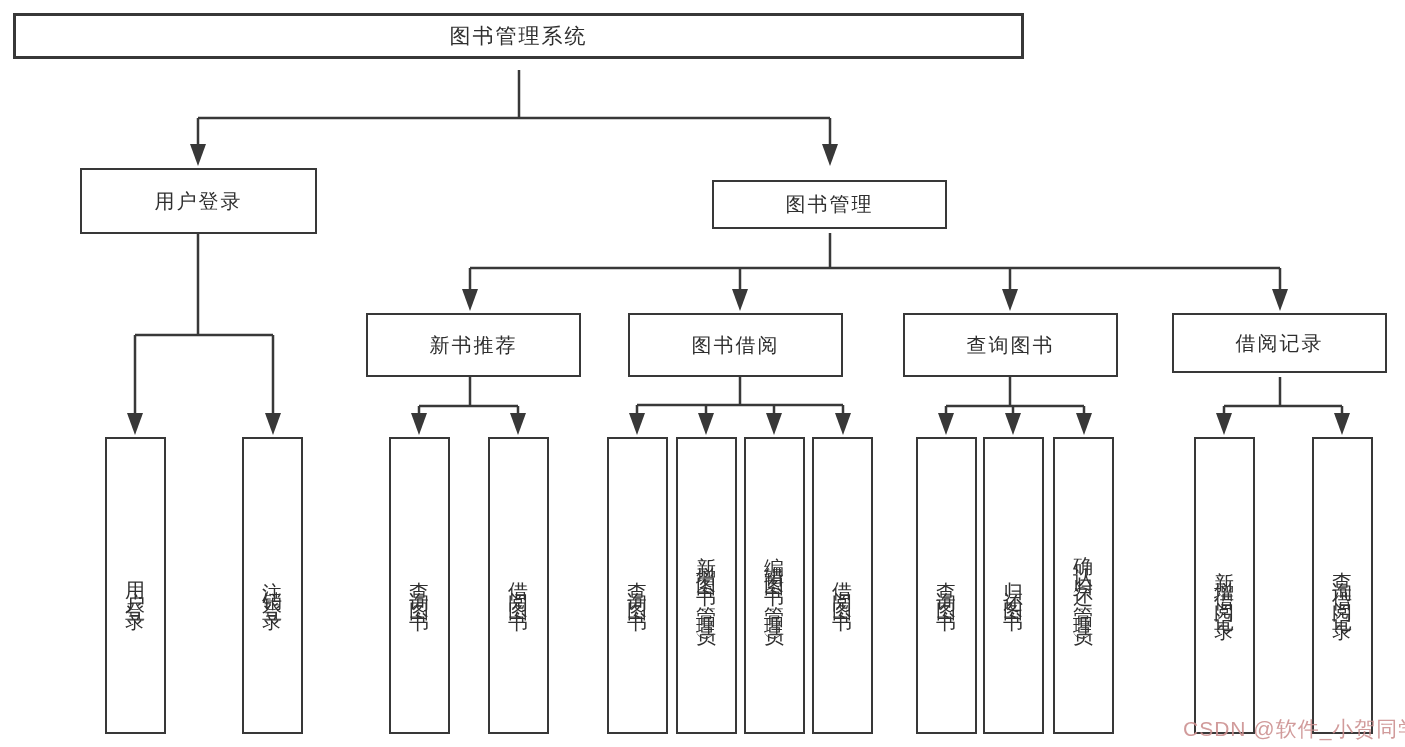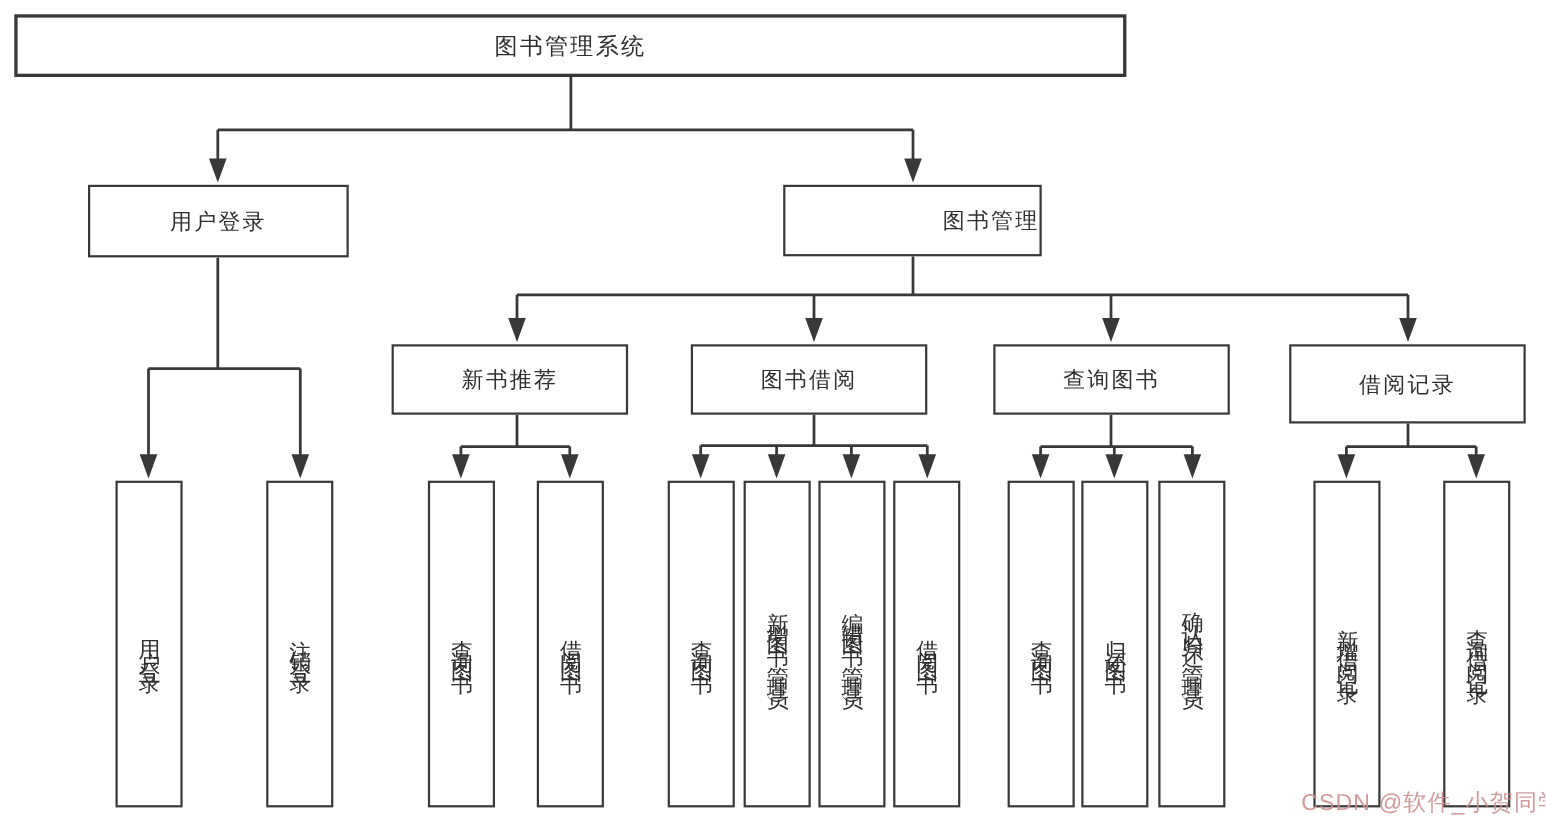--- a/index.html
+++ b/index.html
@@ -58,27 +58,27 @@
   .watermark {
     position: absolute;
     left: 1183px;
     top: 715px;
     font-size: 21px;
     letter-spacing: 1px;
     color: rgba(204, 144, 144, 0.9);
     white-space: nowrap;
   }
   
-  #n-root      { left: 13px;   top: 13px;  width: 1011px; height: 57px; }
+  #n-root      { left: 13px;   top: 13px;  width: 1011px; height: 46px; }
   #n-login     { left: 80px;   top: 168px; width: 237px;  height: 66px; }
-  #n-manage    { left: 712px;  top: 168px; width: 235px;  height: 65px; justify-content: flex-end; }
-  #n-recommend { left: 356px;  top: 313px; width: 215px;  height: 64px; }
+  #n-manage    { left: 712px;  top: 180px; width: 235px;  height: 49px; }
+  #n-recommend { left: 366px;  top: 313px; width: 215px;  height: 64px; }
   #n-borrow    { left: 628px;  top: 313px; width: 215px;  height: 64px; }
   #n-current   { left: 903px;  top: 313px; width: 215px;  height: 64px; }
-  #n-records   { left: 1172px; top: 313px; width: 215px;  height: 72px; }
+  #n-records   { left: 1172px; top: 313px; width: 215px;  height: 60px; }
   #l-user-login  { left: 105px;  }
   #l-logout      { left: 242px;  }
   #l-rec-query   { left: 389px;  }
   #l-rec-borrow  { left: 488px;  }
   #l-bor-query   { left: 607px;  }
   #l-bor-add     { left: 676px;  }
   #l-bor-edit    { left: 744px;  }
   #l-bor-borrow  { left: 812px;  }
   #l-cur-query   { left: 916px;  }
   #l-cur-return  { left: 983px;  }

